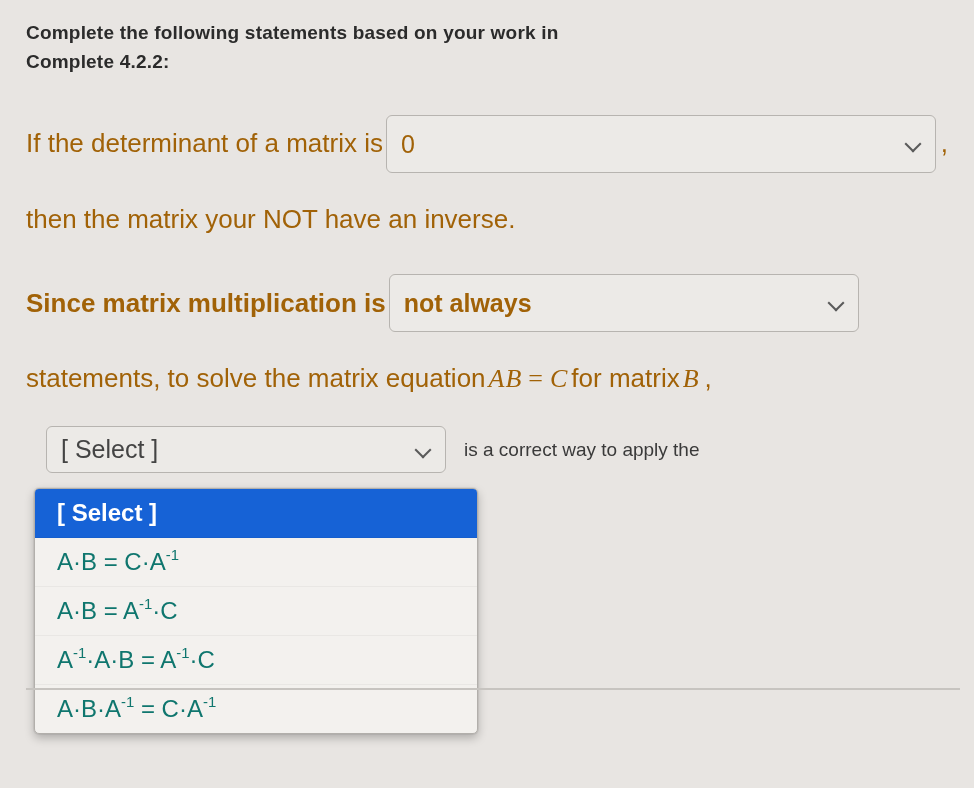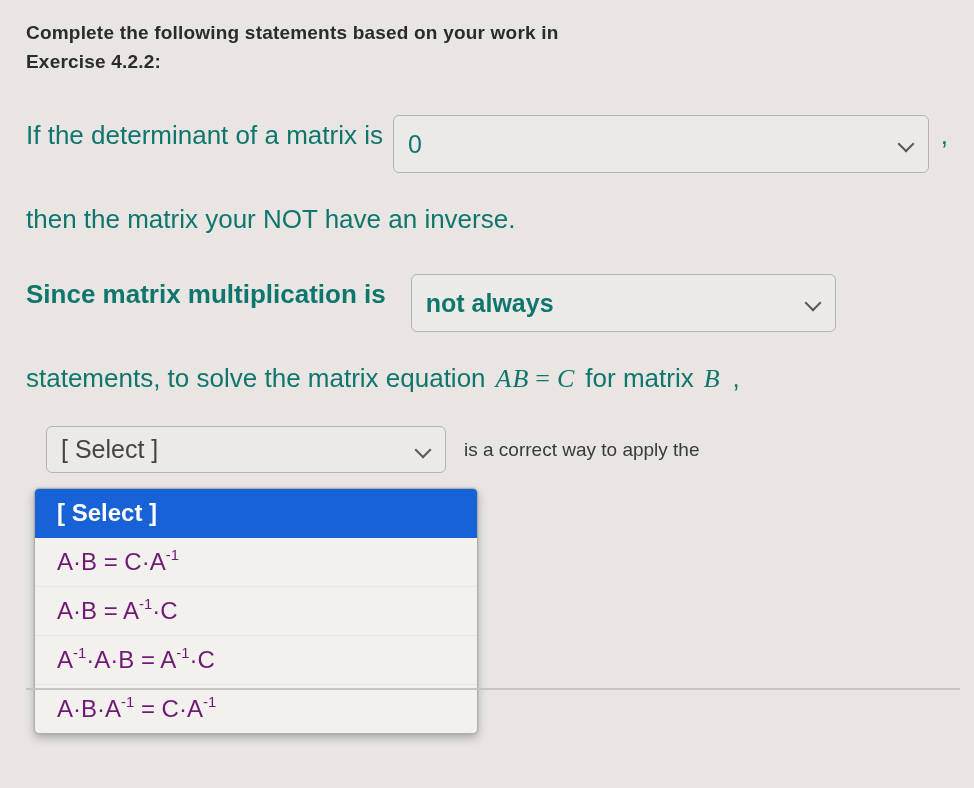--- a/index.html
+++ b/index.html
@@ -21,40 +21,41 @@
     font-size: 19px;
     font-weight: 600;
     line-height: 1.55;
     color: #2b2b2b;
     margin-bottom: 38px;
     letter-spacing: 0.2px;
   }
   .line {
     font-size: 26px;
     line-height: 1.6;
-    color: #0f766e;
+    color: #a16207;
     display: flex;
     flex-wrap: wrap;
-    gap: 10px;
+    align-items: center;
+    gap: 3px;
     margin-bottom: 26px;
   }
   .txt { white-space: nowrap; }
   .dropdown {
     display: inline-flex;
     align-items: center;
     justify-content: space-between;
     border: 1.5px solid #b7b4b0;
     border-radius: 6px;
     padding: 8px 14px;
     background: #eceae7;
     font-size: 25px;
     min-height: 46px;
   }
   .dropdown.dd-1 { flex: 1; min-width: 460px; }
-  .dropdown.dd-2 { width: 425px; margin-left: 15px; }
+  .dropdown.dd-2 { width: 470px; }
   .dropdown.dd-3 { width: 400px; margin-left: 20px; }
   .chev {
     width: 16px;
     height: 16px;
     position: relative;
     flex-shrink: 0;
     margin-left: 10px;
   }
   .chev::before {
     content: "";
@@ -89,21 +90,21 @@
     width: 444px;
     background: #f3f1ee;
     border: 1.5px solid #b2afab;
     border-radius: 5px;
     box-shadow: 0 4px 10px rgba(0,0,0,0.25), 0 0 0 1px rgba(0,0,0,0.05);
     overflow: hidden;
   }
   .option {
     padding: 10px 22px;
     font-size: 24px;
-    color: #701a75;
+    color: #0f766e;
     font-family: Arial, sans-serif;
     border-bottom: 1px solid rgba(0,0,0,0.04);
   }
   .option.selected {
     background: #1662d6;
     color: #fff;
     font-weight: 700;
   }
   .option:last-child { border-bottom: none; }
   .sup { font-size: 0.62em; vertical-align: super; position: relative; top: -1px; }
@@ -115,21 +116,21 @@
     border-top: 2px solid #c7c4c0;
   }
 </style>
 </head>
 <body>
 
 <div class="page">
 
   <div class="prompt">
     <span>Complete the following statements based on your work in</span><br>
-    <span>Exercise 4.2.2:</span>
+    <span>Complete 4.2.2:</span>
   </div>
 
   <div class="line">
     <span class="txt">If the determinant of a matrix is</span>
     <span class="dropdown dd-1">
       <span>0</span>
       <span class="chev"></span>
     </span>
     <span class="comma">,</span>
   </div>

